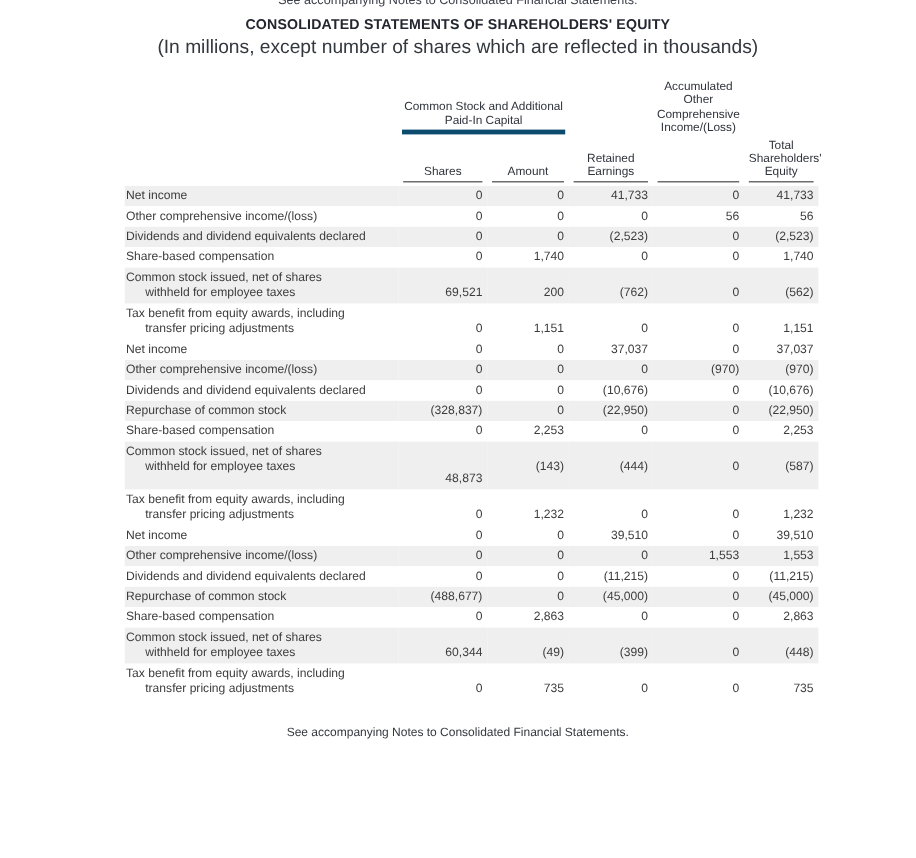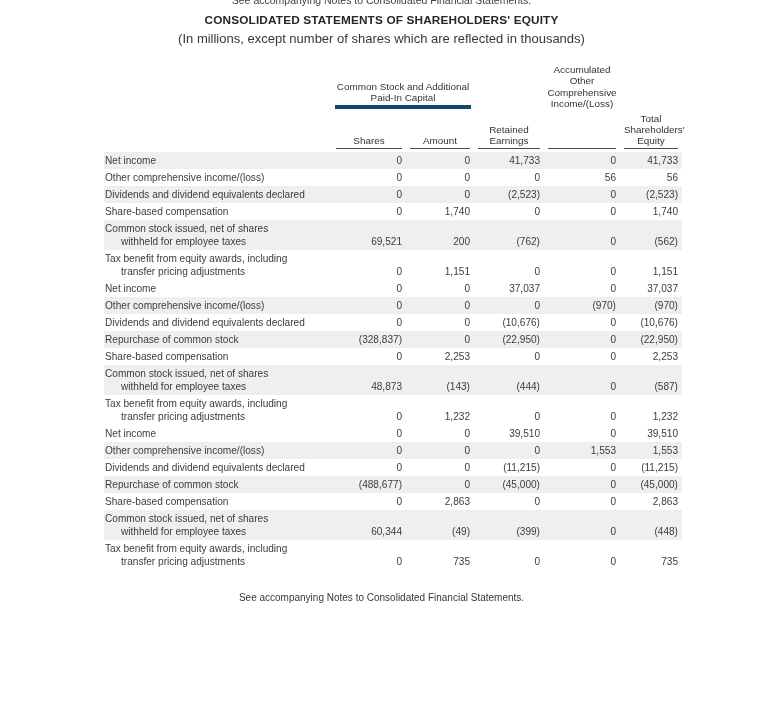--- a/index.html
+++ b/index.html
@@ -34,21 +34,21 @@
     padding-top: 13px;
     text-align: center;
   }
   .doc-title {
     font-size: 11.8px;
     font-weight: bold;
     color: #22262e;
     letter-spacing: .15px;
   }
   .doc-subtitle {
-    font-size: 13px;
+    font-size: 16px;
     color: #33383f;
     margin-top: 4px;
   }
 
   
   .table-wrap {
     margin-top: 18px;
     padding-left: 104px;
   }
   table.equity {
@@ -291,21 +291,21 @@
         <tr class="plain">
           <td class="label indent-1"><span class="lbl-l1">Share-based compensation</span></td>
           <td class="num">0</td>
           <td class="num">2,253</td>
           <td class="num">0</td>
           <td class="num">0</td>
           <td class="num">2,253</td>
         </tr>
         <tr class="shaded">
           <td class="label indent-1"><span class="lbl-l1">Common stock issued, net of shares</span><span class="lbl-l2">withheld for employee taxes</span></td>
-          <td class="num" style="padding-top: 15px;">48,873</td>
+          <td class="num" style="padding-top: 25px;">48,873</td>
           <td class="num" style="padding-top: 15px;">(143)</td>
           <td class="num" style="padding-top: 15px; margin-top: 28px;">(444)</td>
           <td class="num" style="padding-top: 15px;">0</td>
           <td class="num" style="padding-top: 15px;">(587)</td>
         </tr>
         <tr class="plain">
           <td class="label indent-1"><span class="lbl-l1">Tax benefit from equity awards, including</span><span class="lbl-l2">transfer pricing adjustments</span></td>
           <td class="num" style="padding-top: 15px;">0</td>
           <td class="num" style="padding-top: 15px;">1,232</td>
           <td class="num" style="padding-top: 15px;">0</td>

